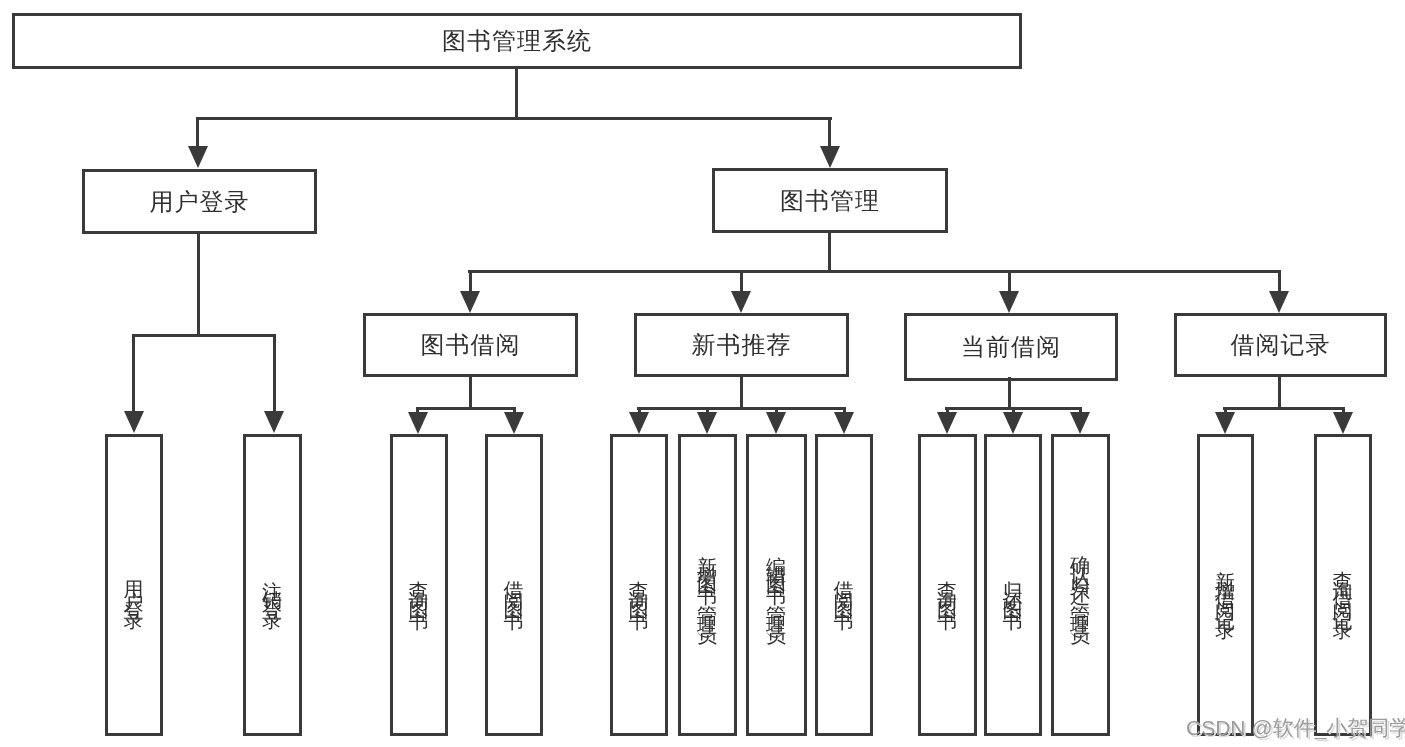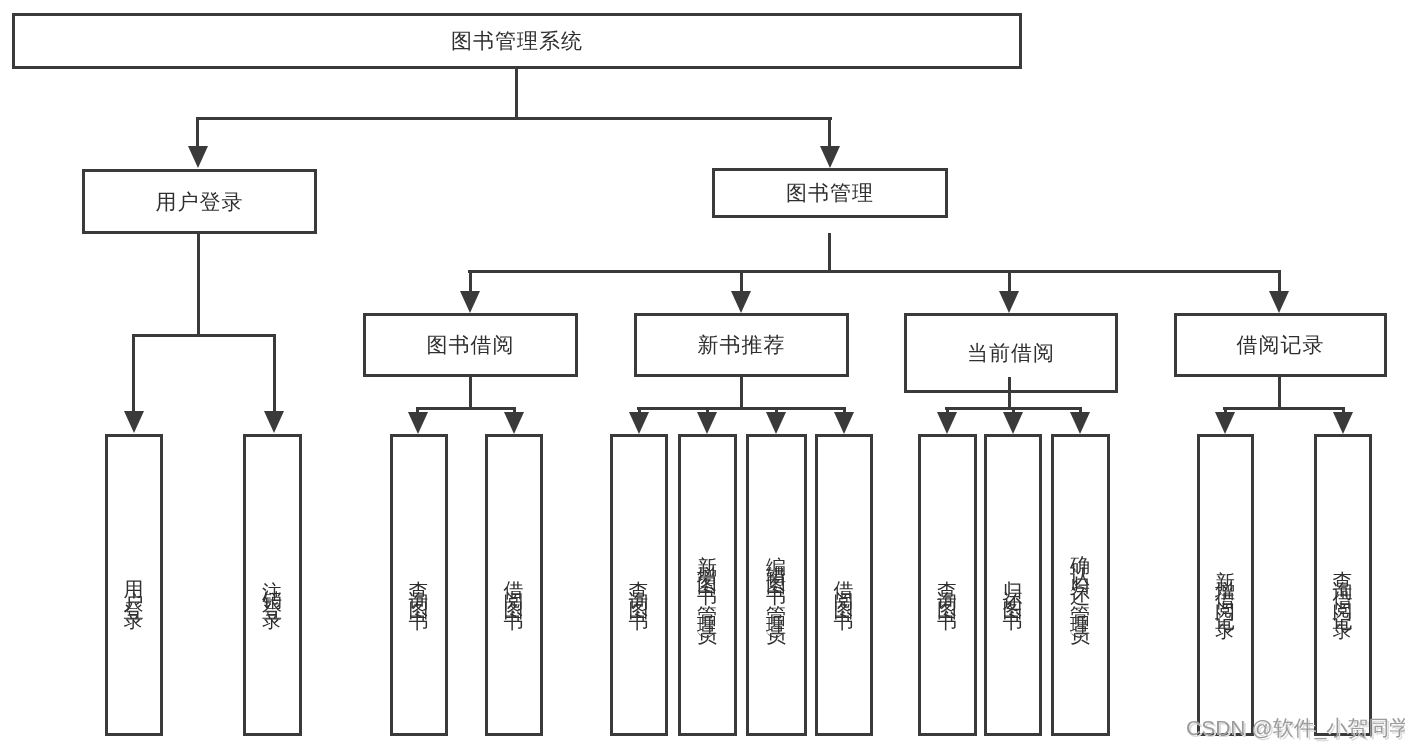--- a/index.html
+++ b/index.html
@@ -10,21 +10,21 @@
     position:relative; width:1405px; height:747px; overflow:hidden;
     background:var(--background);
     font-family:"Liberation Sans", sans-serif;
     color:var(--text);
   }
   .box{
     position:absolute; box-sizing:border-box;
     border:3px solid var(--line); background:#fff;
     display:flex; align-items:center; justify-content:center;
   }
-  .hlabel{ font-size:21px; letter-spacing:1px; color:var(--text); }
+  .hlabel{ font-size:24px; letter-spacing:1px; color:var(--text); }
   .vtext{
     writing-mode:vertical-lr; text-orientation:mixed;
     font-size:20px; letter-spacing:10px; color:var(--text);
     line-height:1;
   }
   .ln{ position:absolute; background:var(--line); }
   .arrow{
     position:absolute; width:0; height:0;
     border-left:10px solid transparent;
     border-right:10px solid transparent;
@@ -49,21 +49,21 @@
   <div class="ln" style="left:515px;top:68px;width:3px;height:51px"></div>
   <div class="ln" style="left:196px;top:117px;width:636px;height:3px"></div>
   <div class="ln" style="left:196px;top:117px;width:3px;height:33px"></div>
   <div class="arrow" style="left:188px;top:146px"></div>
   <div class="ln" style="left:828px;top:117px;width:3px;height:33px"></div>
   <div class="arrow" style="left:820px;top:146px"></div>
 
   <div class="box" style="left:82px;top:169px;width:235px;height:65px">
     <span class="hlabel">用户登录</span>
   </div>
-  <div class="box" style="left:712px;top:168px;width:236px;height:50px">
+  <div class="box" style="left:712px;top:168px;width:236px;height:65px">
     <span class="hlabel">图书管理</span>
   </div>
 
   <div class="ln" style="left:197px;top:234px;width:3px;height:103px"></div>
   <div class="ln" style="left:132px;top:334px;width:144px;height:3px"></div>
   <div class="ln" style="left:132px;top:334px;width:3px;height:82px"></div>
   <div class="arrow" style="left:124px;top:411px"></div>
   <div class="ln" style="left:273px;top:334px;width:3px;height:82px"></div>
   <div class="arrow" style="left:264px;top:411px"></div>
 
@@ -77,21 +77,21 @@
   <div class="arrow" style="left:999px;top:291px"></div>
   <div class="ln" style="left:1278px;top:270px;width:3px;height:26px"></div>
   <div class="arrow" style="left:1269px;top:291px"></div>
 
   <div class="box" style="left:363px;top:313px;width:215px;height:64px">
     <span class="hlabel">图书借阅</span>
   </div>
   <div class="box" style="left:634px;top:313px;width:215px;height:64px">
     <span class="hlabel">新书推荐</span>
   </div>
-  <div class="box" style="left:904px;top:313px;width:214px;height:80px">
+  <div class="box" style="left:904px;top:313px;width:214px;height:68px">
     <span class="hlabel">当前借阅</span>
   </div>
   <div class="box" style="left:1174px;top:313px;width:213px;height:64px">
     <span class="hlabel">借阅记录</span>
   </div>
 
   <div class="ln" style="left:469px;top:377px;width:3px;height:32px"></div>
   <div class="ln" style="left:416px;top:407px;width:100px;height:3px"></div>
   <div class="ln" style="left:416px;top:407px;width:3px;height:8px"></div>
   <div class="arrow" style="left:408px;top:412px"></div>

